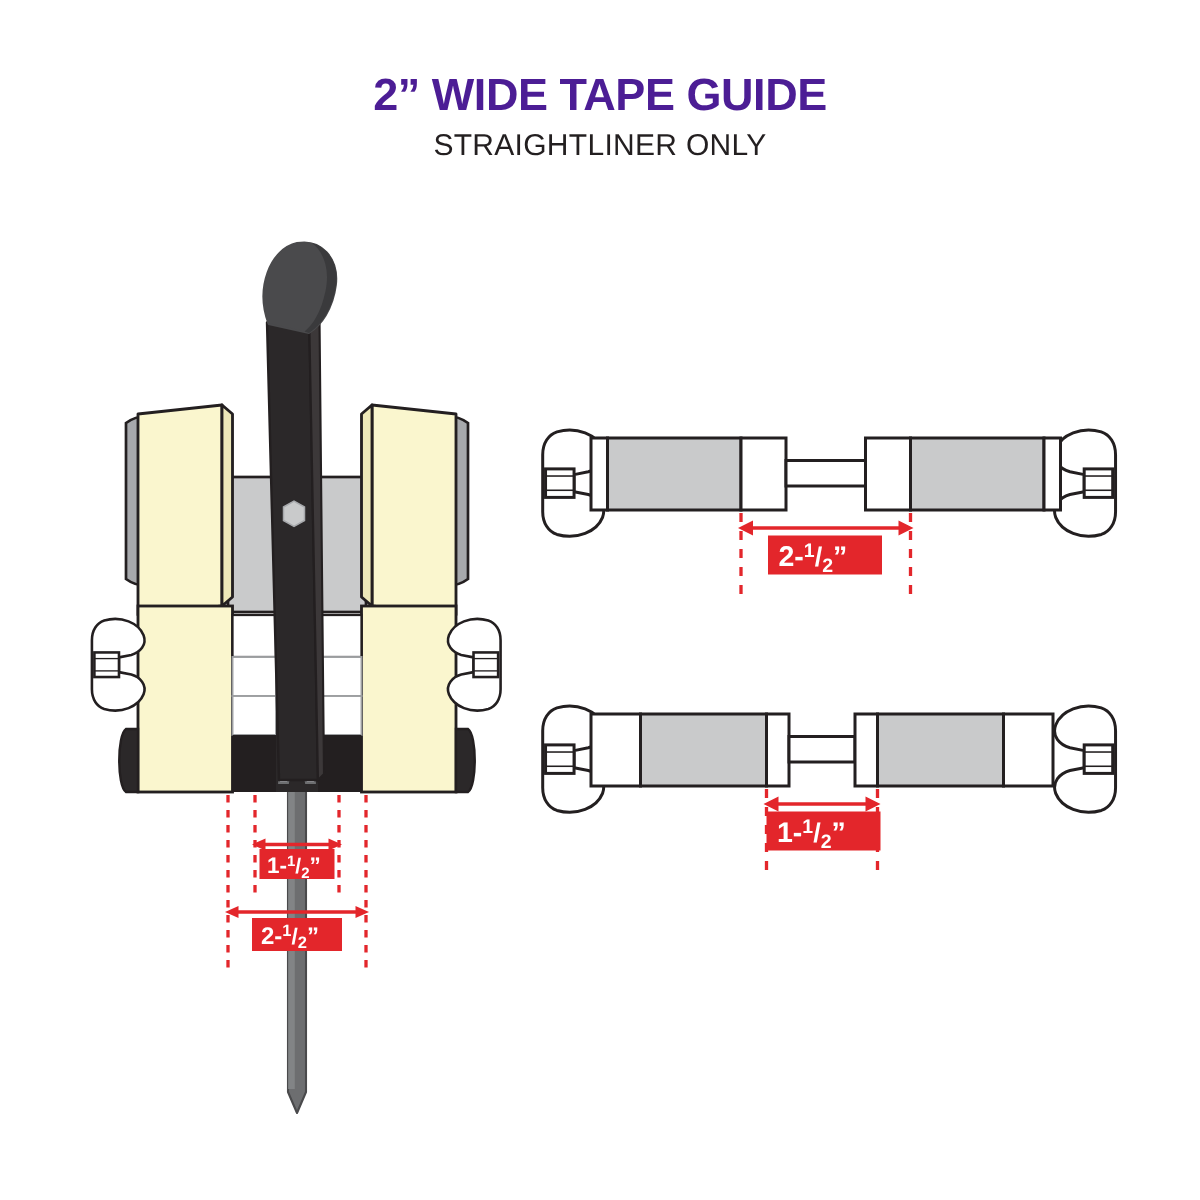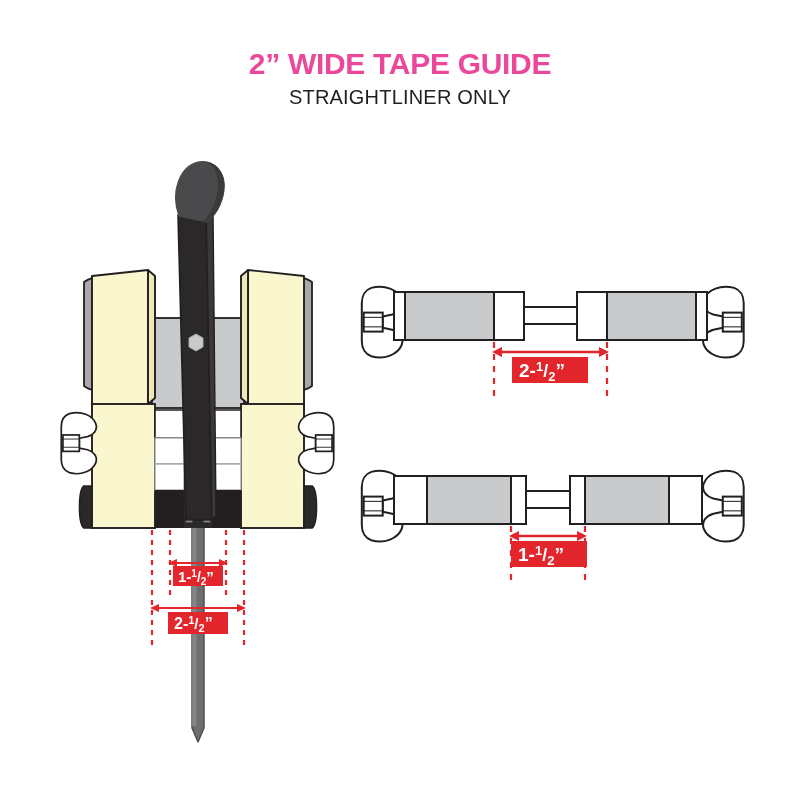--- a/index.html
+++ b/index.html
@@ -23,21 +23,21 @@
     position: absolute;
     top: 48px;
     left: 0;
     width: 800px;
     text-align: center;
   }
   .doc-title {
     font-size: 30px;
     font-weight: bold;
     letter-spacing: -0.3px;
-    color: #ec4899;
+    color: #4c1d95;
     line-height: 1.05;
     margin: 0;
   }
   .doc-subtitle {
     font-size: 20px;
     font-weight: normal;
     letter-spacing: 0.2px;
     color: #231f20;
     margin: 6px 0 5px 0;
   }

